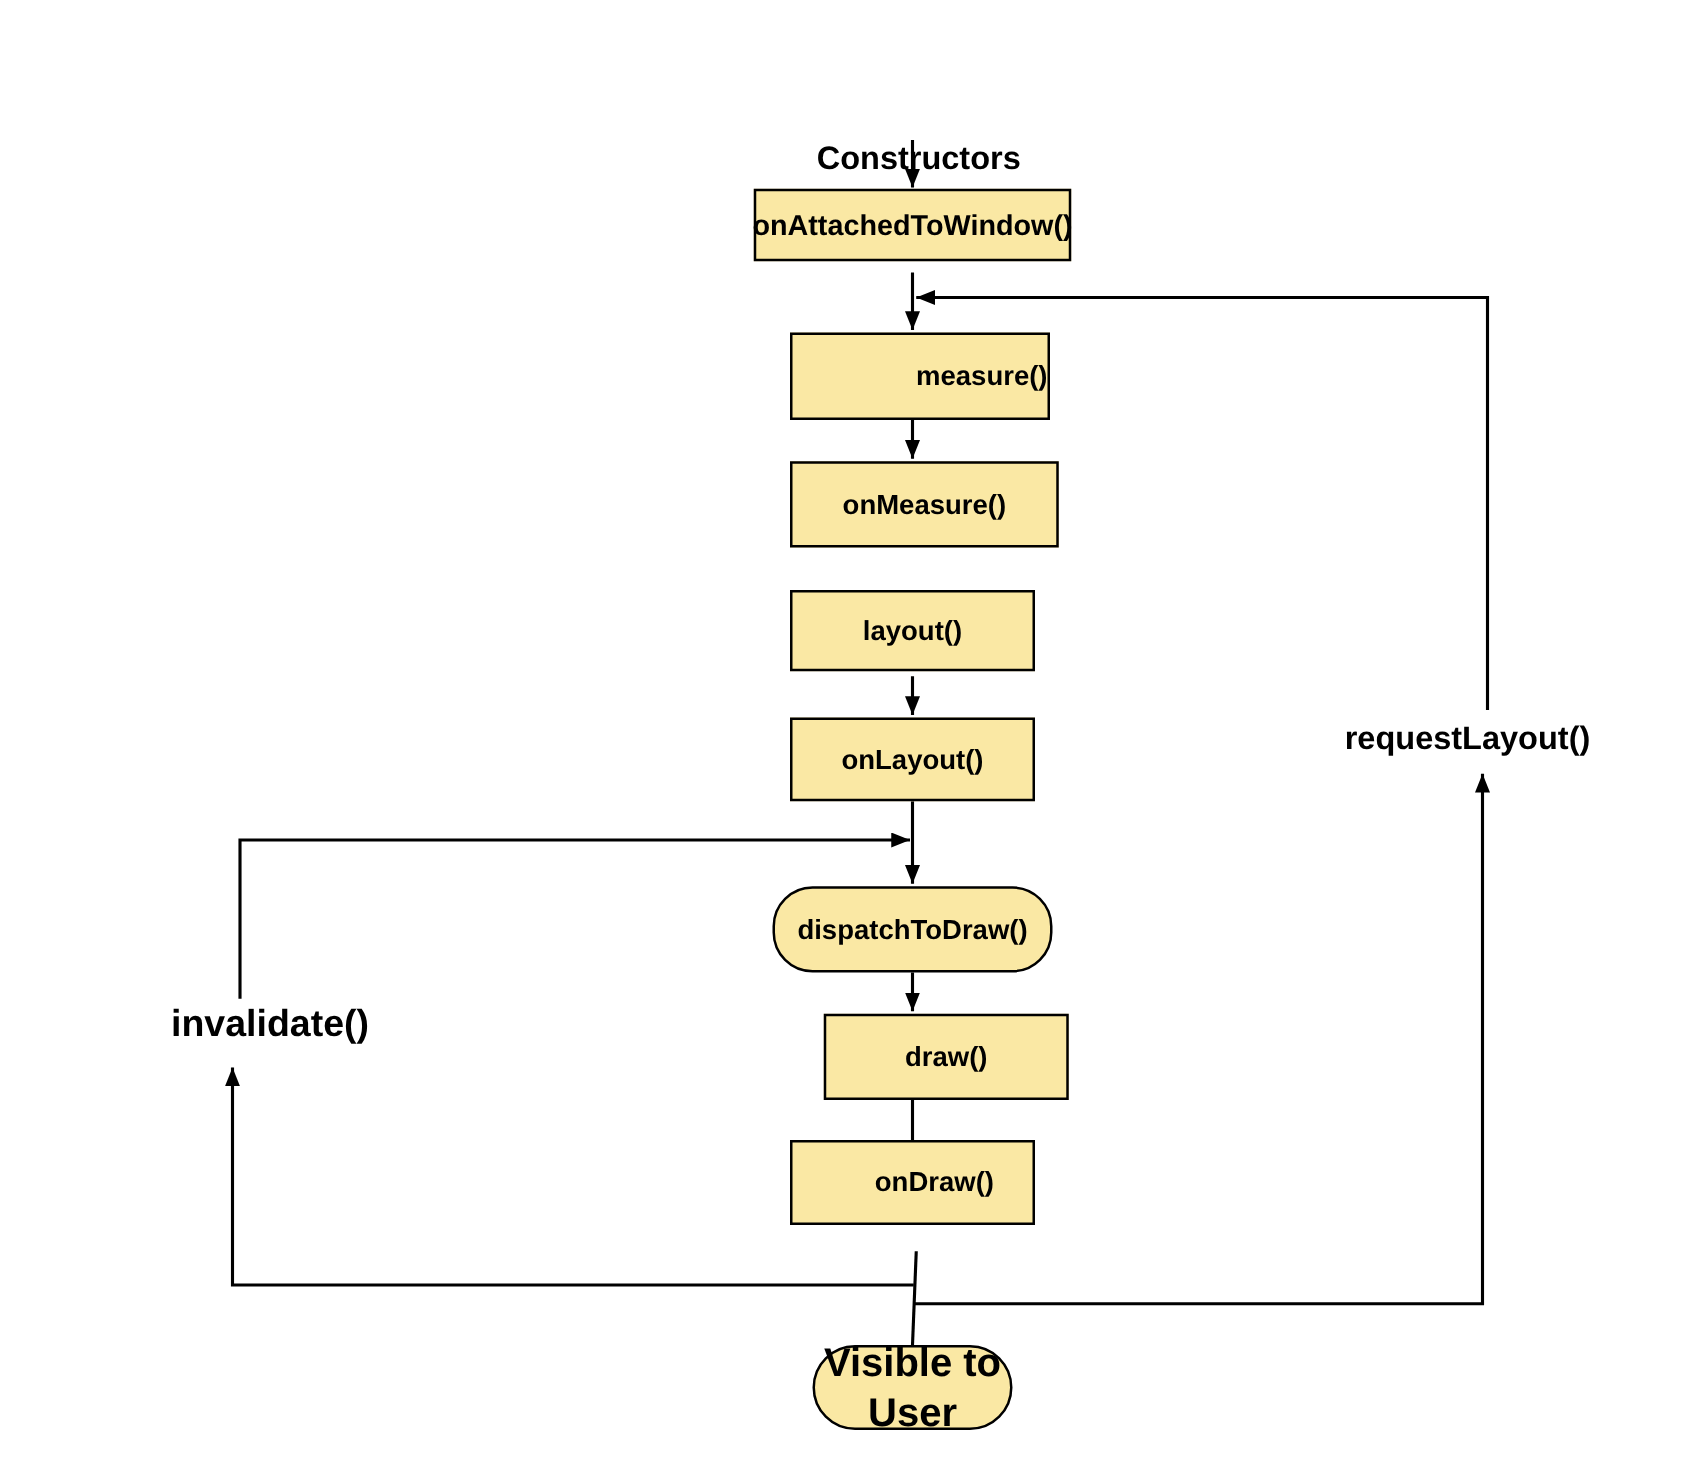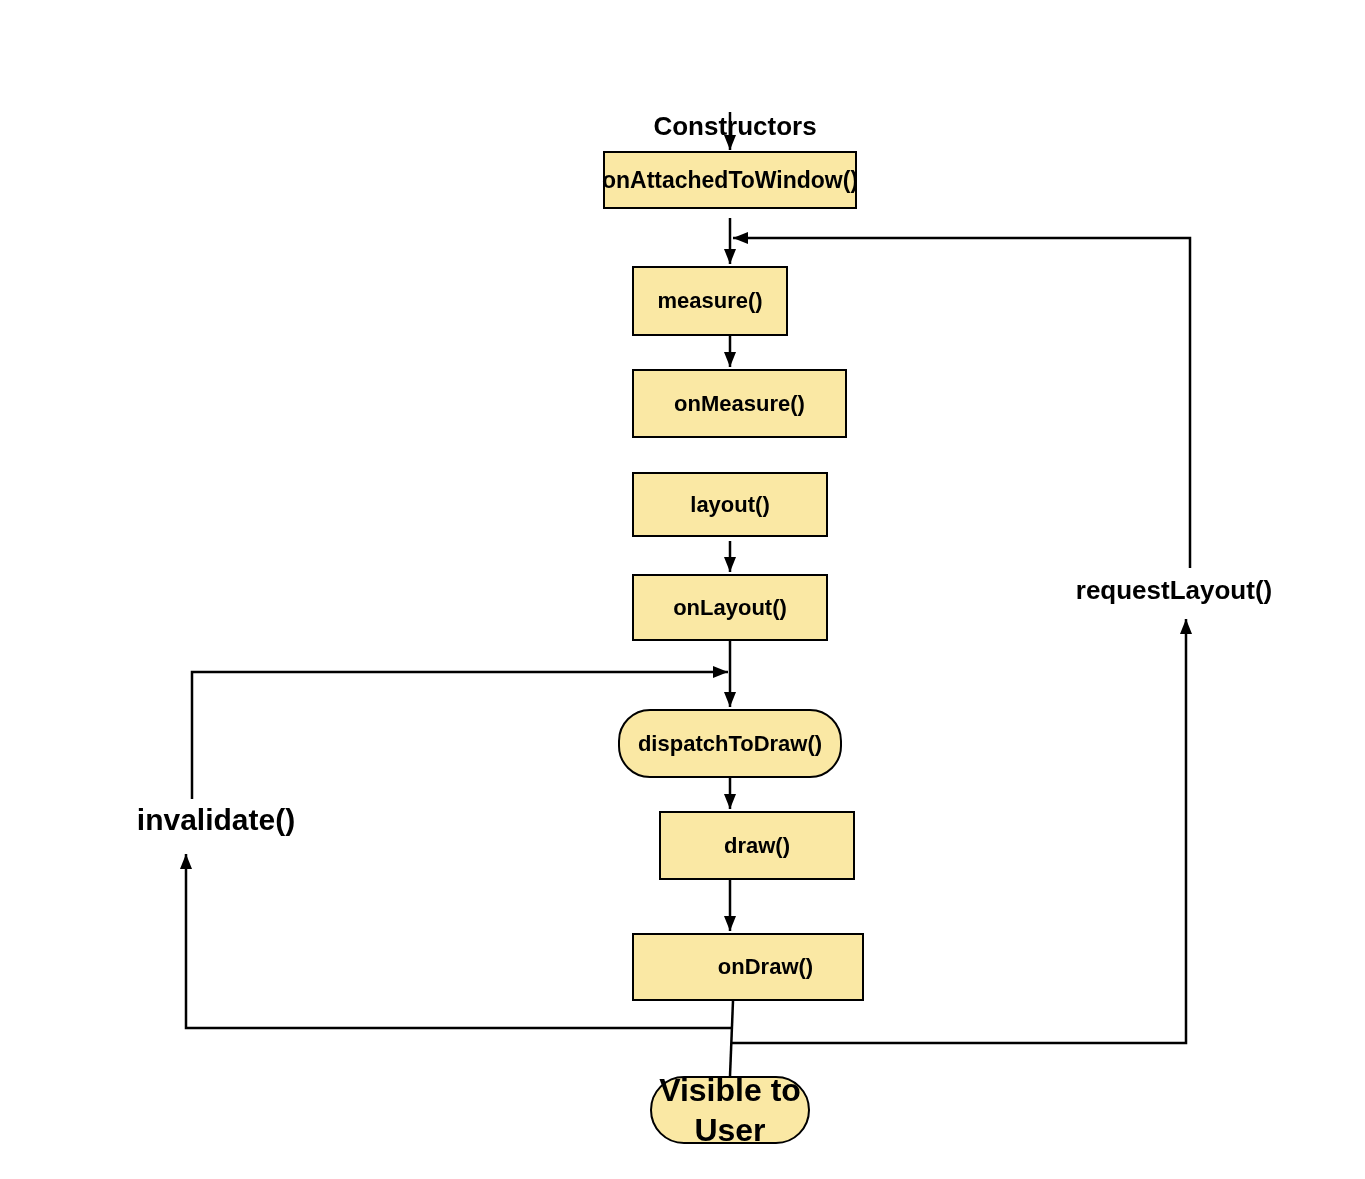--- a/index.html
+++ b/index.html
@@ -37,27 +37,27 @@
     box-sizing: border-box;
     background: var(--node-fill, #FAE8A4);
     border: 2.5px solid var(--node-border, #000000);
     display: flex;
     align-items: center;
     justify-content: center;
     font-size: 22px;
     text-align: center;
   }
   #n-onattachedtowindow { left: 603px; top: 151px; width: 254px; height: 58px; font-size: 23px; justify-content: center; }
-  #n-measure            { left: 632px; top: 266px; width: 156px; height: 70px; }
+  #n-measure            { left: 632px; top: 266px; width: 208px; height: 70px; justify-content: flex-end; }
   #n-onmeasure          { left: 632px; top: 369px; width: 215px; height: 69px; }
   #n-layout             { left: 632px; top: 472px; width: 196px; height: 65px; }
   #n-onlayout           { left: 632px; top: 574px; width: 196px; height: 67px; }
   #n-dispatchtodraw     { left: 618px; top: 709px; width: 224px; height: 69px; border-radius: 32px; }
   #n-draw               { left: 632px; top: 811px; width: 196px; height: 69px; margin-left: 27px; }
-  #n-ondraw             { left: 632px; top: 933px; width: 232px; height: 68px; padding-left: 35px; }
+  #n-ondraw             { left: 632px; top: 912px; width: 196px; height: 68px; padding-left: 35px; }
   #n-visibletouser      { left: 650px; top: 1076px; width: 160px; height: 68px;
                           border-radius: 40px; font-size: 32px; }
   #n-visibletouser .node-label { white-space: pre-line; line-height: 1.25; }
 
   .float-label {
     position: absolute;
     text-align: center;
     line-height: 1.15;
   }
   #lbl-constructors  { left: 630px;  top: 84px;  width: 210px; font-size: 26px; margin-top: 28px; }

